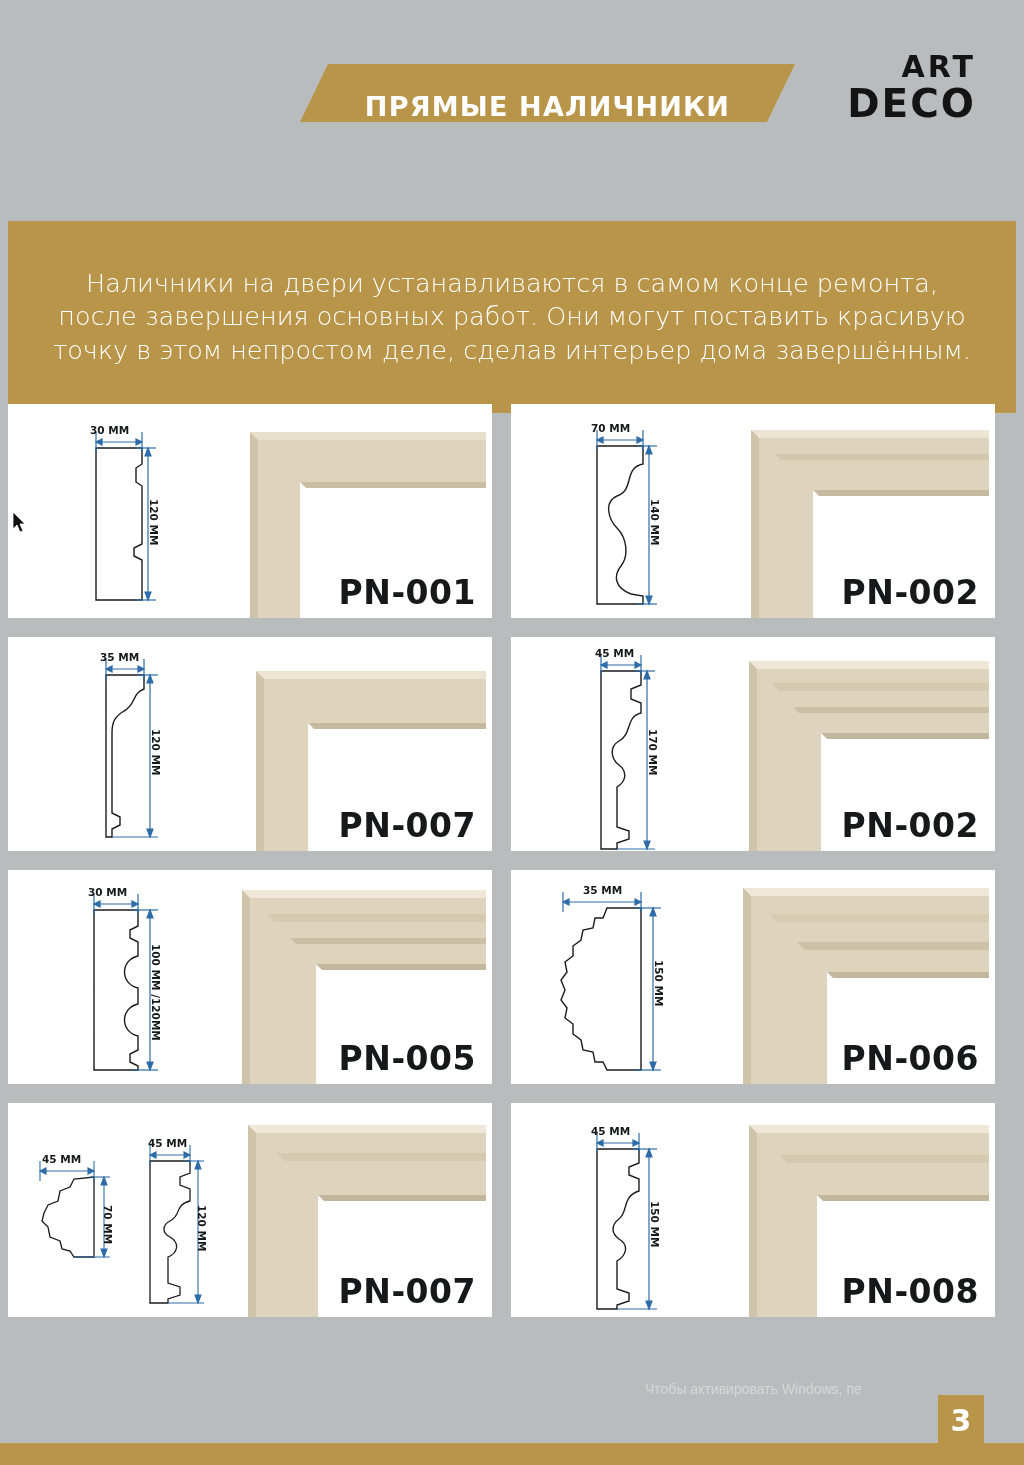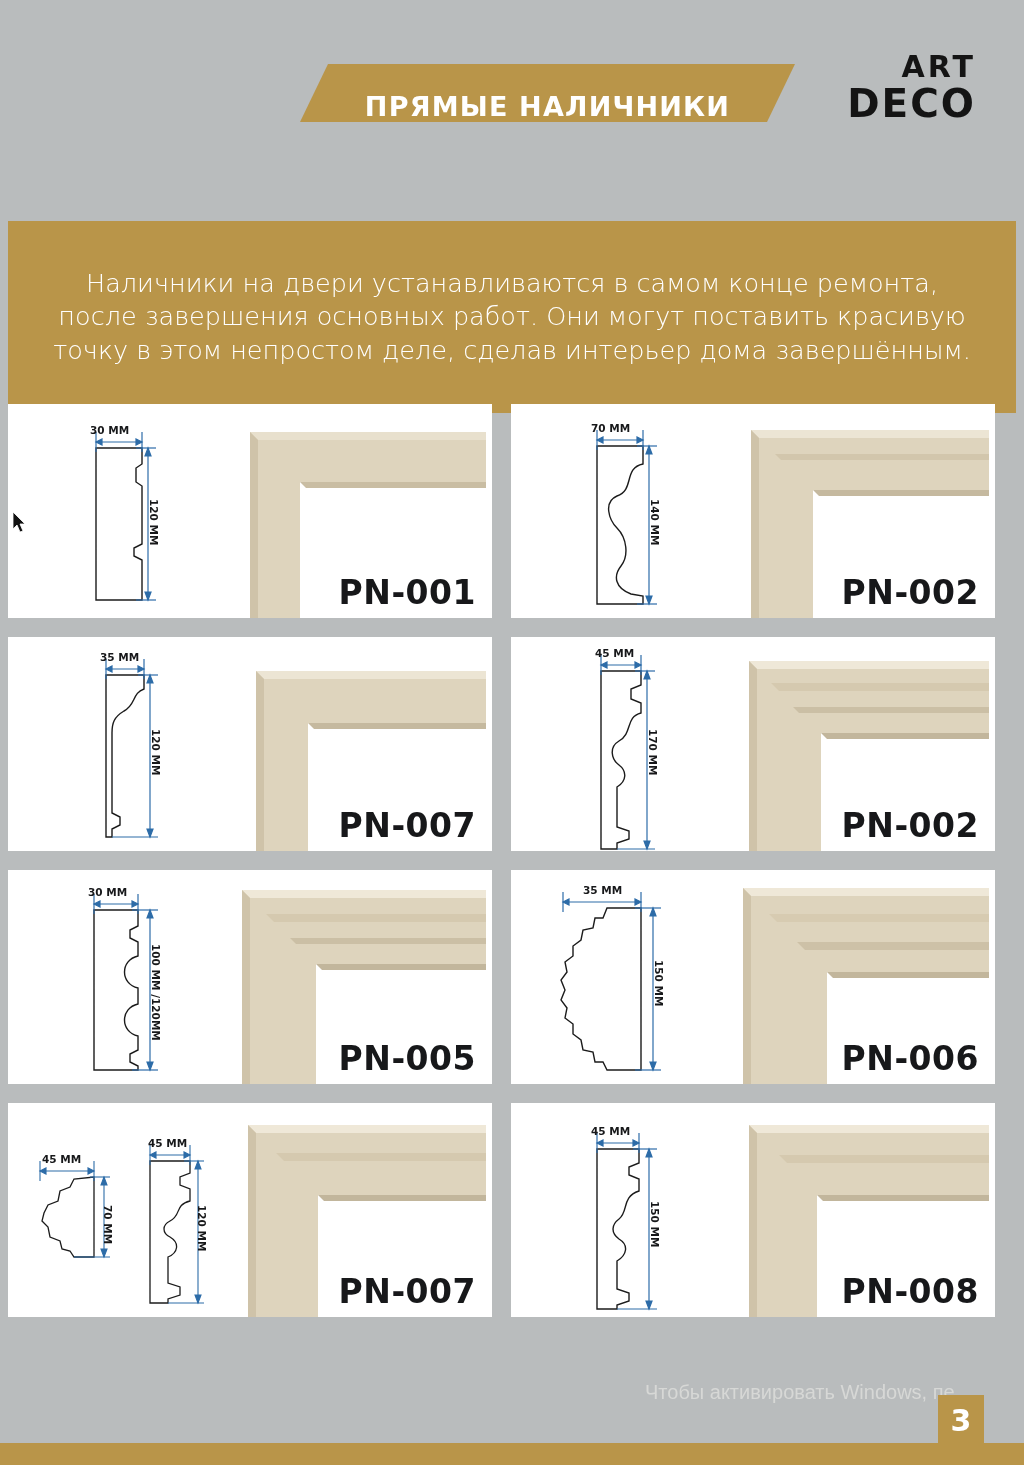--- a/index.html
+++ b/index.html
@@ -160,21 +160,21 @@
   
   .watermark {
     position: absolute;
     left: 645px;
     top: 1375px;
     width: 360px;
     color: #d7d8d6;
     font-family: "Liberation Sans", sans-serif;
   }
   .watermark .w1 { font-size: 24px; display: block; }
-  .watermark .w2 { font-size: 20px; display: block; margin-top: 6px; }
+  .watermark .w2 { font-size: 14px; display: block; margin-top: 6px; }
   
   .footer-bar {
     position: absolute;
     left: 0;
     bottom: 0;
     width: 1024px;
     height: 22px;
     background: #b99549;
   }
   .page-num {

